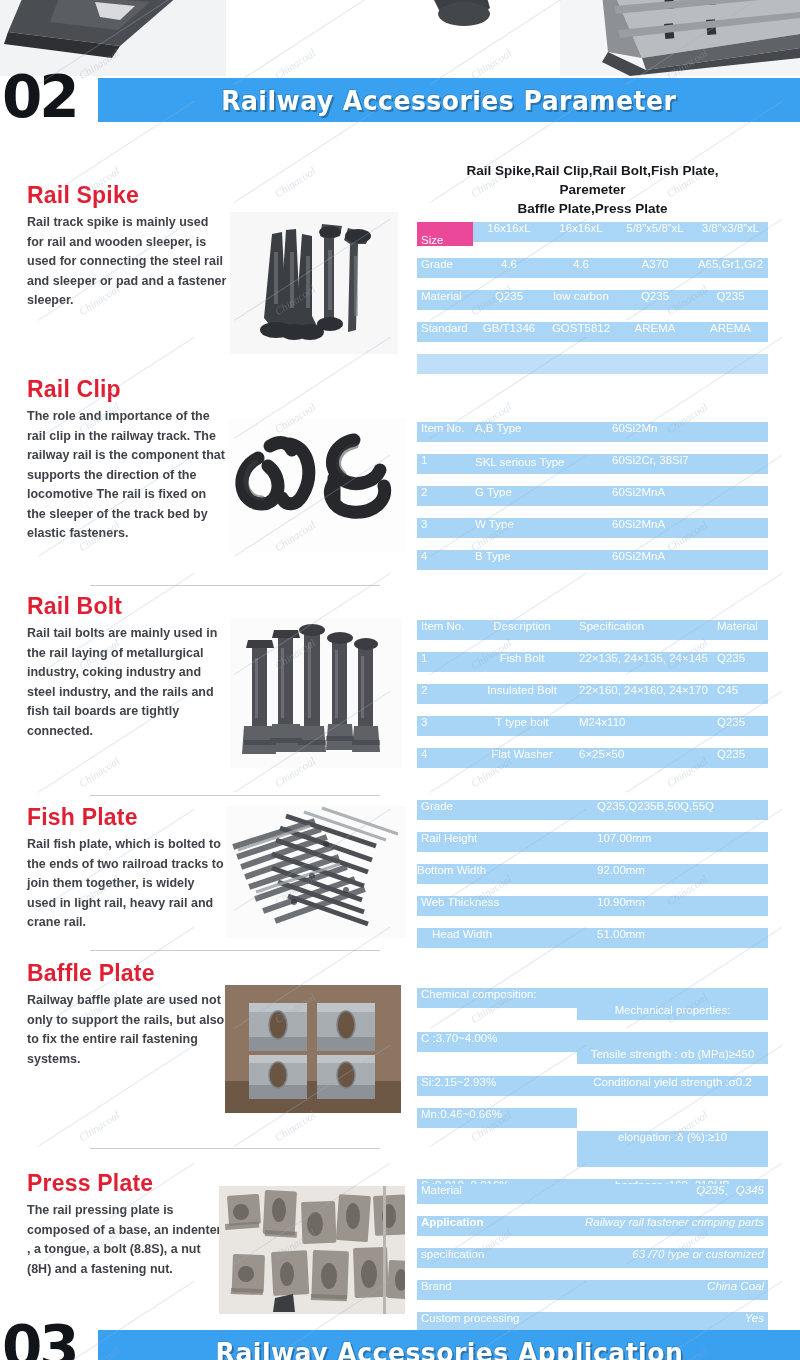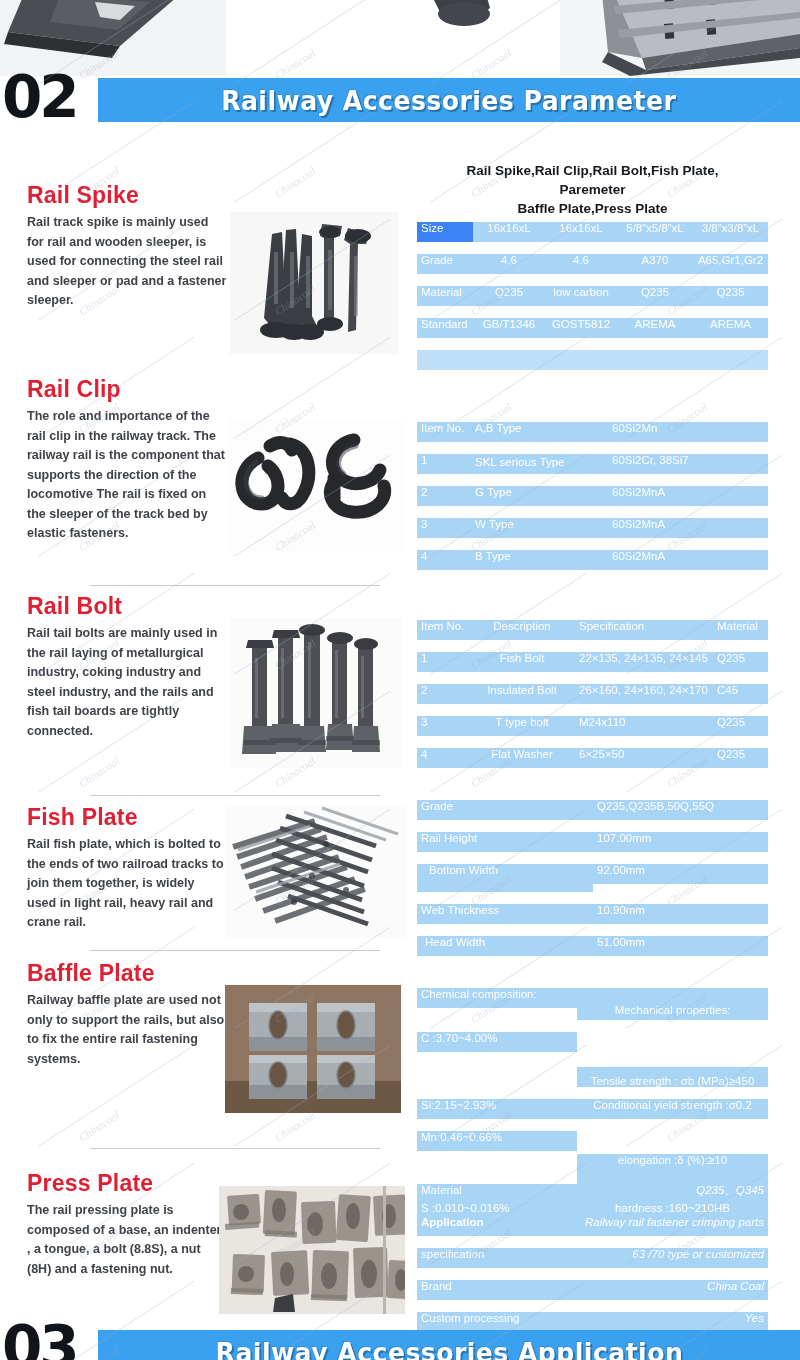--- a/index.html
+++ b/index.html
@@ -201,21 +201,21 @@
       <rect x="60" y="40" width="4" height="56"></rect>
       <rect x="76" y="44" width="4" height="52"></rect>
       <rect x="98" y="38" width="4" height="60"></rect>
       <rect x="124" y="44" width="4" height="60"></rect>
     </g>
   </svg>
 </div>
 
 <div class="tbl" style="top:222px;">
     <div class="trow">
-      <div class="tcell c-left" style="width: 56px; height: 20px; line-height: 12px; padding: 0px 4px; background: #3b82f6;">Size</div>
+      <div class="tcell c-left" style="width: 56px; height: 20px; line-height: 12px; padding: 12px 4px; background: #ec4899;">Size</div>
       <div class="tcell c-center" style="width: 72px; height: 20px; line-height: 12px; padding: 0px 4px; background: rgb(169, 213, 247);">16x16xL</div>
       <div class="tcell c-center" style="width: 72px; height: 20px; line-height: 12px; padding: 0px 4px; background: rgb(169, 213, 247);">16x16xL</div>
       <div class="tcell c-center" style="width: 76px; height: 20px; line-height: 12px; padding: 0px 4px; background: rgb(169, 213, 247);">5/8”x5/8”xL</div>
       <div class="tcell c-center" style="width: 75px; height: 20px; line-height: 12px; padding: 0px 4px; background: rgb(169, 213, 247);">3/8”x3/8”xL</div>
     </div>
     <div class="gap" style="height: 12px;"></div>
     <div class="trow">
       <div class="tcell c-left" style="width: 56px; height: 20px; line-height: 12px; padding: 0px 4px; background: rgb(169, 213, 247);">Grade</div>
       <div class="tcell c-center" style="width: 72px; height: 20px; line-height: 12px; padding: 0px 4px; background: rgb(169, 213, 247);">4.6</div>
       <div class="tcell c-center" style="width: 72px; height: 20px; line-height: 12px; padding: 0px 4px; background: rgb(169, 213, 247);">4.6</div>
@@ -360,21 +360,21 @@
     <div class="trow">
       <div class="tcell c-left" style="width: 52px; height: 20px; line-height: 12px; padding: 0px 4px;">1</div>
       <div class="tcell c-center" style="width: 106px; height: 20px; line-height: 12px; padding: 0px 4px;">Fish Bolt</div>
       <div class="tcell c-left" style="width: 138px; height: 20px; line-height: 12px; padding: 0px 4px;">22×135, 24×135, 24×145</div>
       <div class="tcell c-left" style="width: 55px; height: 20px; line-height: 12px; padding: 0px 4px;">Q235</div>
     </div>
     <div class="gap" style="height: 12px;"></div>
     <div class="trow">
       <div class="tcell c-left" style="width: 52px; height: 20px; line-height: 12px; padding: 0px 4px;">2</div>
       <div class="tcell c-center" style="width: 106px; height: 20px; line-height: 12px; padding: 0px 4px;">Insulated Bolt</div>
-      <div class="tcell c-left" style="width: 138px; height: 20px; line-height: 12px; padding: 0px 4px;">26×160, 24×160, 24×170</div>
+      <div class="tcell c-left" style="width: 138px; height: 20px; line-height: 12px; padding: 0px 4px;">22×160, 24×160, 24×170</div>
       <div class="tcell c-left" style="width: 55px; height: 20px; line-height: 12px; padding: 0px 4px;">C45</div>
     </div>
     <div class="gap" style="height: 12px;"></div>
     <div class="trow">
       <div class="tcell c-left" style="width: 52px; height: 20px; line-height: 12px; padding: 0px 4px;">3</div>
       <div class="tcell c-center" style="width: 106px; height: 20px; line-height: 12px; padding: 0px 4px;">T type bolt</div>
       <div class="tcell c-left" style="width: 138px; height: 20px; line-height: 12px; padding: 0px 4px;">M24x110</div>
       <div class="tcell c-left" style="width: 55px; height: 20px; line-height: 12px; padding: 0px 4px;">Q235</div>
     </div>
     <div class="gap" style="height: 12px;"></div>
@@ -434,31 +434,31 @@
       <div class="tcell c-left" style="width: 176px; height: 20px; line-height: 12px; padding: 0px 4px;">Grade</div>
       <div class="tcell c-left" style="width: 175px; height: 20px; line-height: 12px; padding: 0px 4px;">Q235,Q235B,50Q,55Q</div>
     </div>
     <div class="gap" style="height: 12px;"></div>
     <div class="trow">
       <div class="tcell c-left" style="width: 176px; height: 20px; line-height: 12px; padding: 0px 4px;">Rail Height</div>
       <div class="tcell c-left" style="width: 175px; height: 20px; line-height: 12px; padding: 0px 4px;">107.00mm</div>
     </div>
     <div class="gap" style="height: 12px;"></div>
     <div class="trow">
-      <div class="tcell c-left" style="width: 176px; height: 28px; line-height: 12px; padding: 0px 12px;">Bottom Width</div>
+      <div class="tcell c-left" style="width: 176px; height: 20px; line-height: 12px; padding: 0px 0;">Bottom Width</div>
       <div class="tcell c-left" style="width: 175px; height: 20px; line-height: 12px; padding: 0px 4px;">92.00mm</div>
     </div>
     <div class="gap" style="height: 12px;"></div>
     <div class="trow">
       <div class="tcell c-left" style="width: 176px; height: 20px; line-height: 12px; padding: 0px 4px;">Web Thickness</div>
       <div class="tcell c-left" style="width: 175px; height: 20px; line-height: 12px; padding: 0px 4px;">10.90mm</div>
     </div>
     <div class="gap" style="height: 12px;"></div>
     <div class="trow">
-      <div class="tcell c-left" style="width: 176px; height: 20px; line-height: 12px; padding: 0px 8px;">Head Width</div>
+      <div class="tcell c-left" style="width: 176px; height: 20px; line-height: 12px; padding: 0px 15px;">Head Width</div>
       <div class="tcell c-left" style="width: 175px; height: 20px; line-height: 12px; padding: 0px 4px;">51.00mm</div>
     </div>
   </div>
 
 <div class="divider" style="top:950px;"></div>
 
 <div class="col-text" style="top:960px;">
   <div class="sec-title">Baffle Plate</div>
   <div class="sec-body">Railway baffle plate are used not only to support the rails, but also to fix the entire rail fastening systems.</div>
 </div>
@@ -500,21 +500,21 @@
 </div>
 
 <div class="tbl" style="top:988px;">
     <div class="trow">
       <div class="tcell c-left" style="width: 160px; height: 20px; line-height: 12px; padding: 0px 4px;">Chemical composition:</div>
       <div class="tcell c-center" style="width: 191px; height: 32px; line-height: 12px; padding: 16px 4px;">Mechanical properties:</div>
     </div>
     <div class="gap" style="height: 12px;"></div>
     <div class="trow">
       <div class="tcell c-left" style="width: 160px; height: 20px; line-height: 12px; padding: 0px 4px;">C :3.70~4.00%</div>
-      <div class="tcell c-center" style="width: 191px; height: 20px; line-height: 12px; padding: 8px 4px; margin-top: 35px;">Tensile strength : σb (MPa)≥450</div>
+      <div class="tcell c-center" style="width: 191px; height: 20px; line-height: 12px; padding: 16px 4px;">Tensile strength : σb (MPa)≥450</div>
     </div>
     <div class="gap" style="height: 12px;"></div>
     <div class="trow">
       <div class="tcell c-left" style="width: 160px; height: 20px; line-height: 12px; padding: 0px 4px;">Si:2.15~2.93%</div>
       <div class="tcell c-center" style="width: 191px; height: 20px; line-height: 12px; padding: 0px 4px;">Conditional yield strength :σ0.2</div>
     </div>
     <div class="gap" style="height: 12px;"></div>
     <div class="trow">
       <div class="tcell c-left" style="width: 160px; height: 20px; line-height: 12px; padding: 0px 4px;">Mn:0.46~0.66%</div>
       <div class="tcell c-center" style="width: 191px; height: 36px; line-height: 12px; padding: 0px 4px; margin-top: 23px;">elongation :δ (%):≥10</div>

